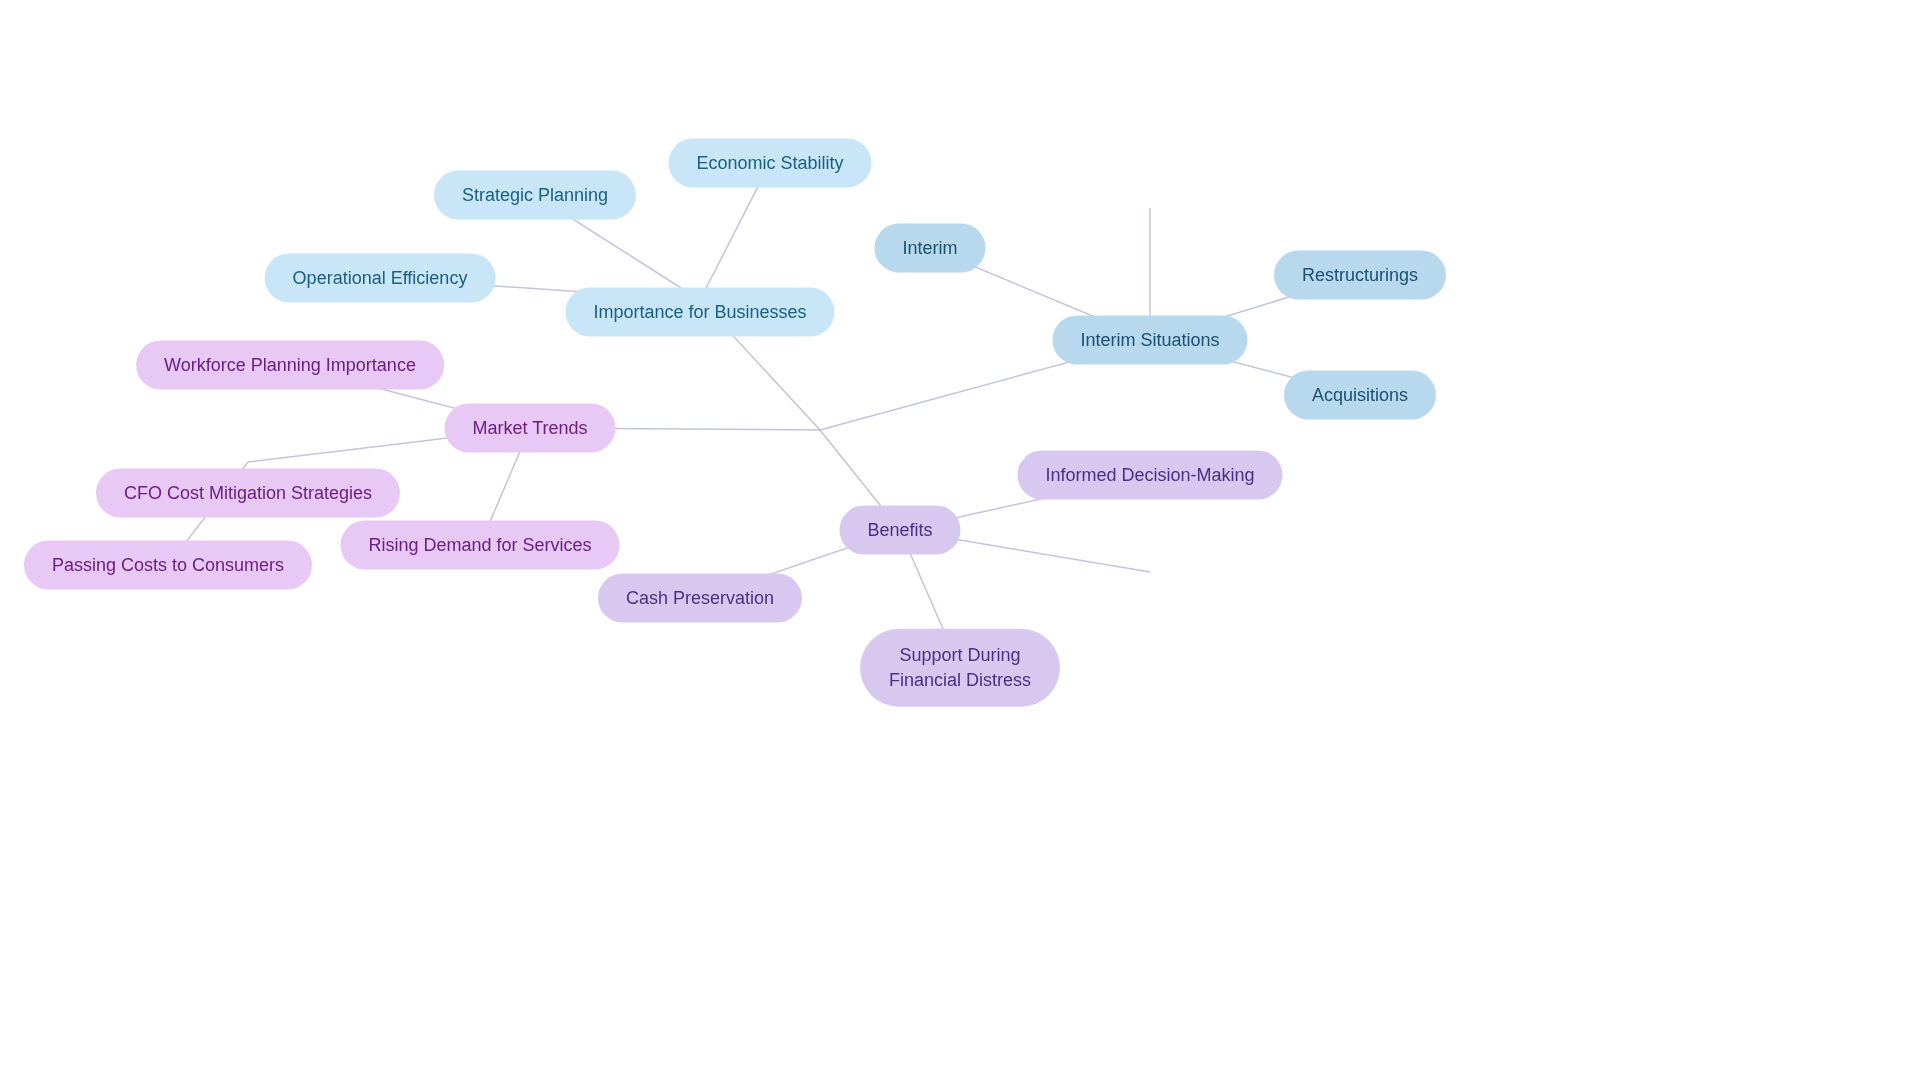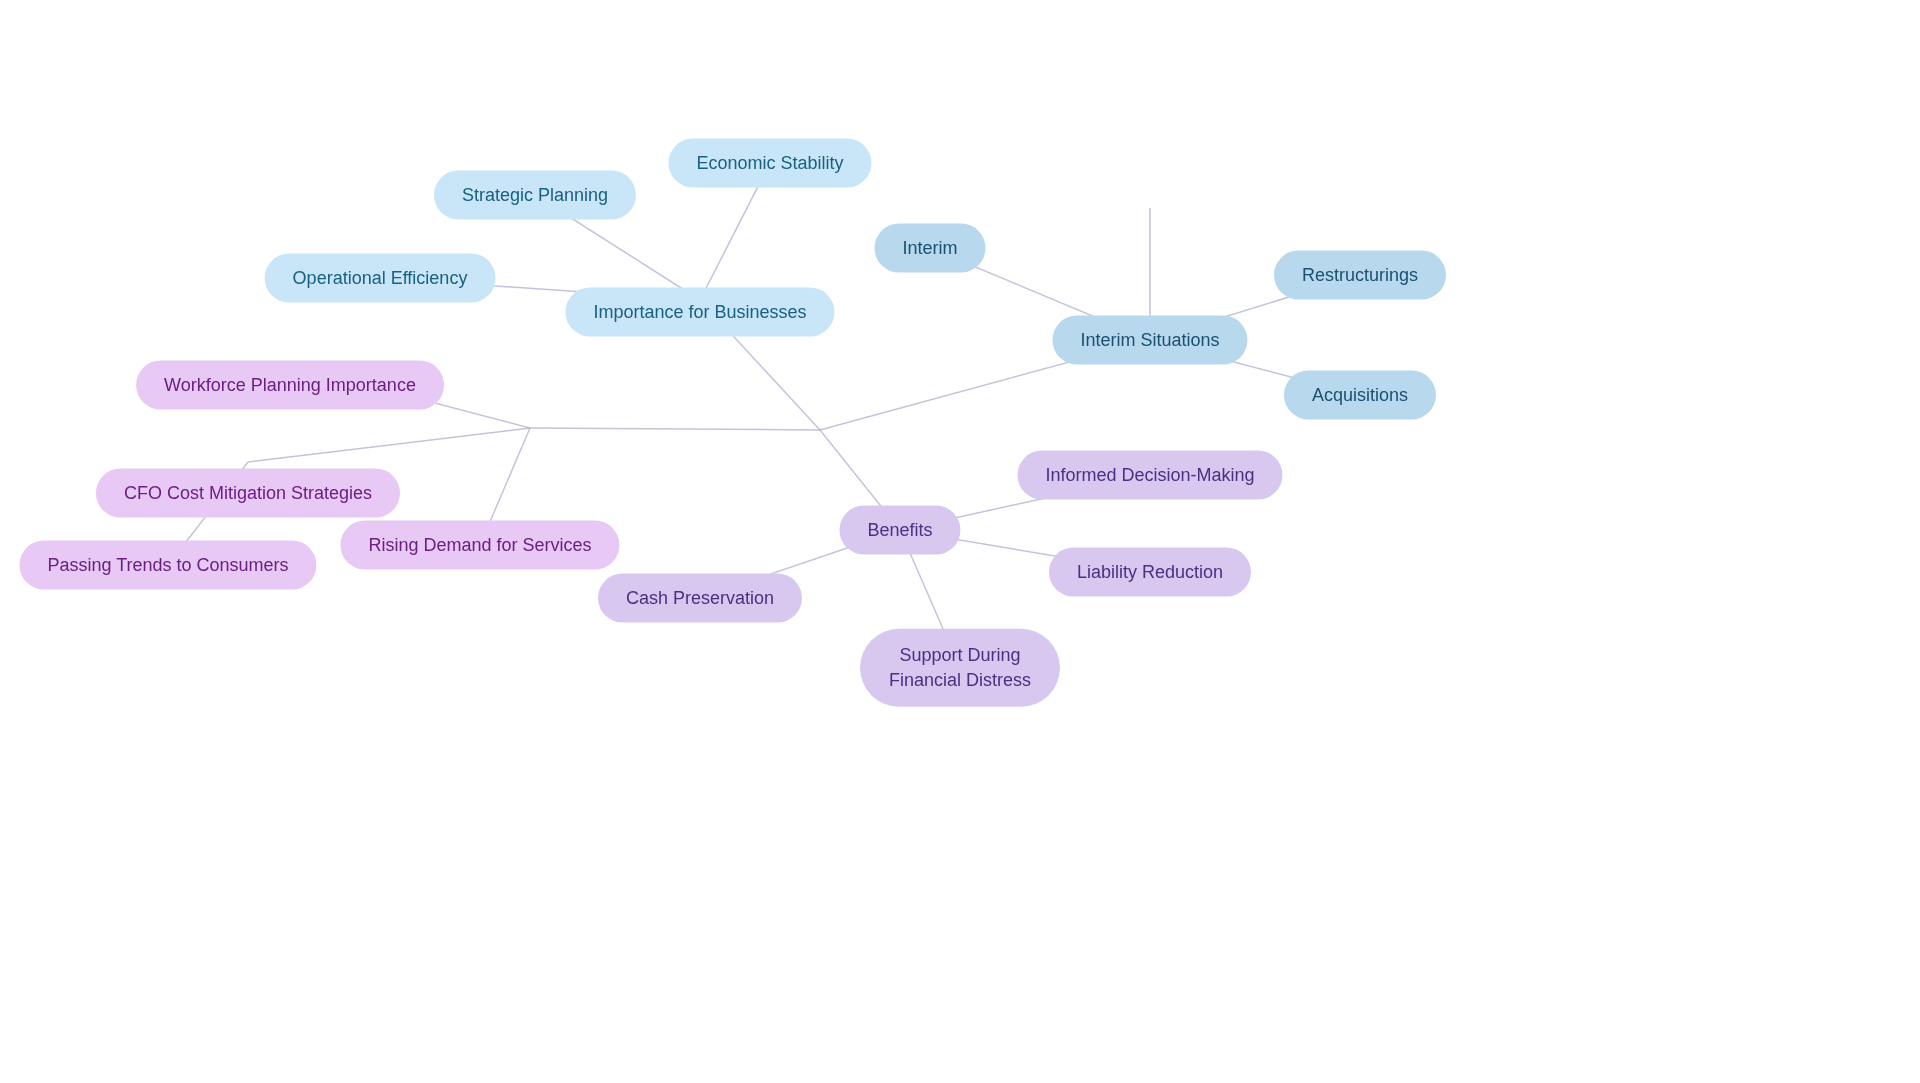--- a/index.html
+++ b/index.html
@@ -92,22 +92,22 @@
       <line x1="900" y1="530" x2="960" y2="668" stroke="#aaaacc" stroke-width="1.5" opacity="0.7"></line>
     </svg>
     <div class="node blue" style="left: 700px; top: 312px;">Importance for Businesses</div>
     <div class="node blue" style="left: 535px; top: 195px;">Strategic Planning</div>
     <div class="node blue" style="left: 770px; top: 163px;">Economic Stability</div>
     <div class="node blue" style="left: 380px; top: 278px;">Operational Efficiency</div>
     <div class="node blue-dark" style="left: 1150px; top: 340px;">Interim Situations</div>
     <div class="node blue-dark" style="left: 930px; top: 248px;">Interim</div>
     <div class="node blue-dark" style="left: 1360px; top: 275px;">Restructurings</div>
     <div class="node blue-dark" style="left: 1360px; top: 395px;">Acquisitions</div>
-    <div class="node purple" style="left: 290px; top: 365px; margin-top: 20px;">Workforce Planning Importance</div>
+    <div class="node purple" style="left: 530px; top: 428px;">Market Trends</div>
+    <div class="node purple" style="left: 290px; top: 365px;">Workforce Planning Importance</div>
     <div class="node purple" style="left: 248px; top: 462px; margin-top: 31px;">CFO Cost Mitigation Strategies</div>
-    <div class="node purple" style="left: 168px; top: 565px;">Passing Trends to Consumers</div>
+    <div class="node purple" style="left: 168px; top: 565px;">Passing Costs to Consumers</div>
     <div class="node purple" style="left: 480px; top: 545px;">Rising Demand for Services</div>
     <div class="node purple-light" style="left: 900px; top: 530px;">Benefits</div>
     <div class="node purple-light" style="left: 1150px; top: 475px;">Informed Decision-Making</div>
     <div class="node purple-light" style="left: 700px; top: 598px;">Cash Preservation</div>
-    <div class="node purple-light" style="left: 1150px; top: 572px;">Liability Reduction</div>
     <div class="node purple-light multi-line" style="left: 960px; top: 668px;">Support During Financial Distress</div>
   </div>
 
 </body></html>

